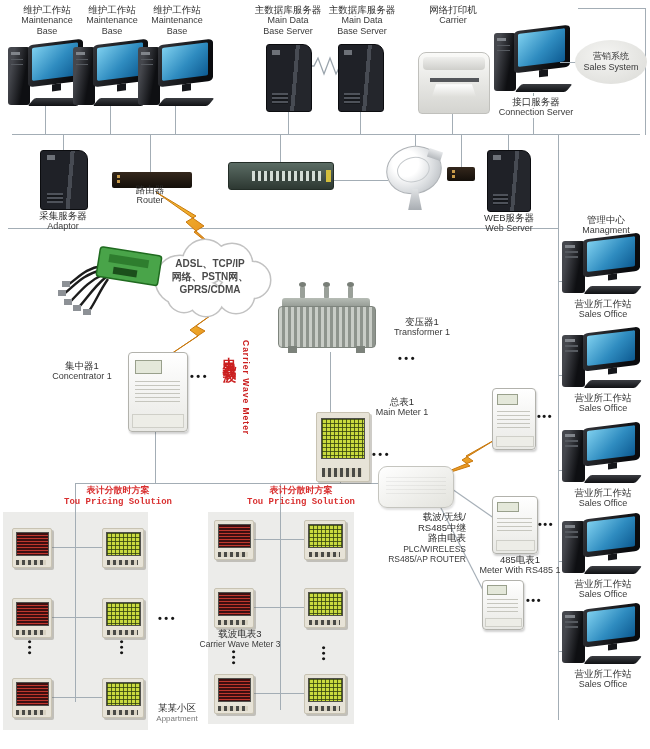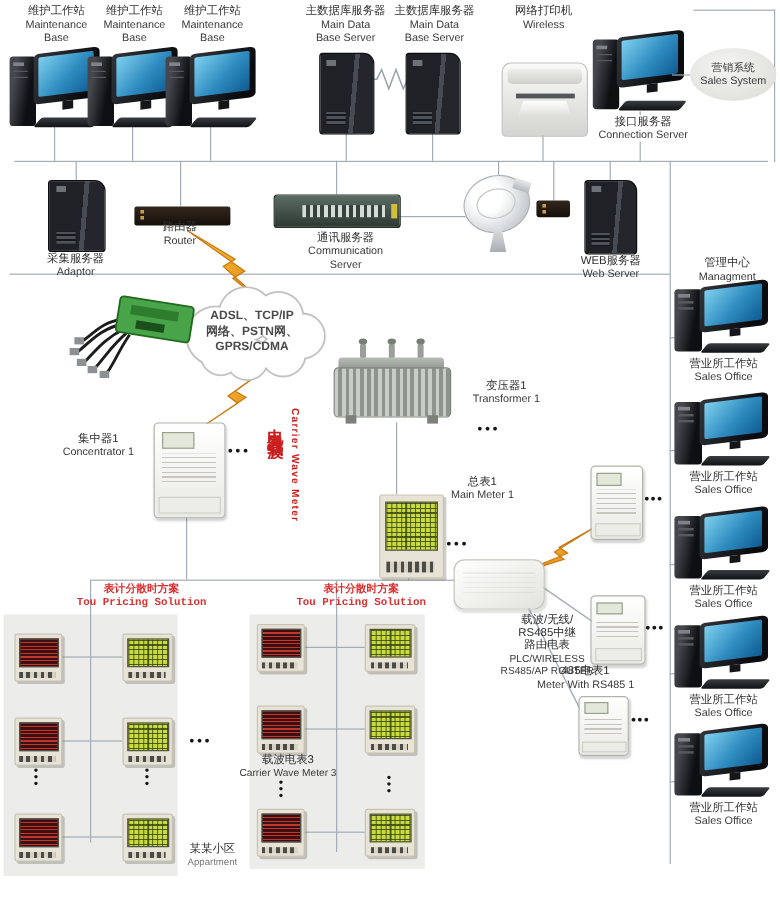--- a/index.html
+++ b/index.html
@@ -2,21 +2,21 @@
 <html><head>
 <meta charset="utf-8">
 <style>
   html,body{margin:0;padding:0;background:#fff;}
   #canvas{position:relative;width:650px;height:749px;background:#fff;overflow:hidden;
           font-family:"Liberation Sans","DejaVu Sans",sans-serif;}
   i{display:block;position:absolute;font-style:normal;}
   
   .lbl{position:absolute;text-align:center;color:#3a3a3a;font-size:9px;line-height:11px;}
   .lbl .zh{font-size:9.5px;color:#2f2f2f;}
-  .left{text-align:center;margin-left:36px;}
+  .left{text-align:right;}
   .redlbl{color:#d93030;font-weight:bold;font-family:Liberation Mono, monospace;}
   .dots{position:absolute;font-size:11px;font-weight:bold;letter-spacing:2.5px;color:#151515;}
   .vdots{position:absolute;writing-mode:vertical-rl;font-size:10px;line-height:10px;font-weight:bold;letter-spacing:2px;color:#151515;}
   .vzh{position:absolute;writing-mode:vertical-rl;font-size:13.5px;font-weight:bold;color:#cb1f1f;letter-spacing:3px;}
   .ven{position:absolute;writing-mode:vertical-rl;font-size:8.5px;font-weight:bold;color:#cb1f1f;letter-spacing:1px;}
   
   .hline{position:absolute;height:1px;background:#a3adb5;}
   .vline{position:absolute;width:1px;background:#a3adb5;}
   .dashv{position:absolute;width:0;border-left:1px dashed #9aa;}
   
@@ -379,39 +379,34 @@
     <div>Main Data</div>
     <div>Base Server</div>
     </div>
   <div class="lbl" style="left:324px;top:4px;width:76px">
     <div class="zh">主数据库服务器</div>
     <div>Main Data</div>
     <div>Base Server</div>
     </div>
   <div class="lbl" style="left:420px;top:4px;width:66px">
     <div class="zh">网络打印机</div>
-    <div>Wireless</div>
+    <div>Carrier</div>
     </div>
   <div class="lbl" style="left:488px;top:96px;width:96px">
     <div class="zh">接口服务器</div>
     <div>Connection Server</div>
     </div>
 
   <div class="lbl" style="left:20px;top:210px;width:86px">
     <div class="zh">采集服务器</div>
     <div>Adaptor</div>
     </div>
   <div class="lbl" style="left:116px;top:184px;width:68px">
     <div class="zh">路由器</div>
     <div>Router</div>
-    </div>
-  <div class="lbl" style="left:236px;top:193px;width:104px">
-    <div class="zh">通讯服务器</div>
-    <div>Communication</div>
-    <div>Server</div>
     </div>
   <div class="lbl" style="left:470px;top:212px;width:78px">
     <div class="zh">WEB服务器</div>
     <div>Web Server</div>
     </div>
   <div class="lbl" style="left:566px;top:214px;width:80px">
     <div class="zh">管理中心</div>
     <div>Managment</div>
     </div>
 
@@ -445,21 +440,21 @@
   <div class="lbl left" style="left:374px;top:512px;width:92px;line-height:10.5px;font-size:8.5px">
     <div class="zh">载波/无线/</div>
     <div class="zh">RS485中继</div>
     <div class="zh">路由电表</div>
     <div>PLC/WIRELESS</div>
     <div>RS485/AP ROUTER</div>
     </div>
 
   <div class="dots" style="left:537px;top:410px;letter-spacing:1.5px">•••</div>
 
-  <div class="lbl" style="left:436px;top:554px;width:104px">
+  <div class="lbl" style="left:468px;top:554px;width:104px">
     <div class="zh">485电表1</div>
     <div>Meter With RS485 1</div>
     </div>
   <div class="dots" style="left:538px;top:518px;letter-spacing:1.5px">•••</div>
 
   <div class="dots" style="left:526px;top:594px;letter-spacing:1.5px">•••</div>
 
   <div class="lbl redlbl" style="left:46px;top:486px;width:144px">
     <div>表计分散时方案</div>
     <div>Tou Pricing Solution</div>

